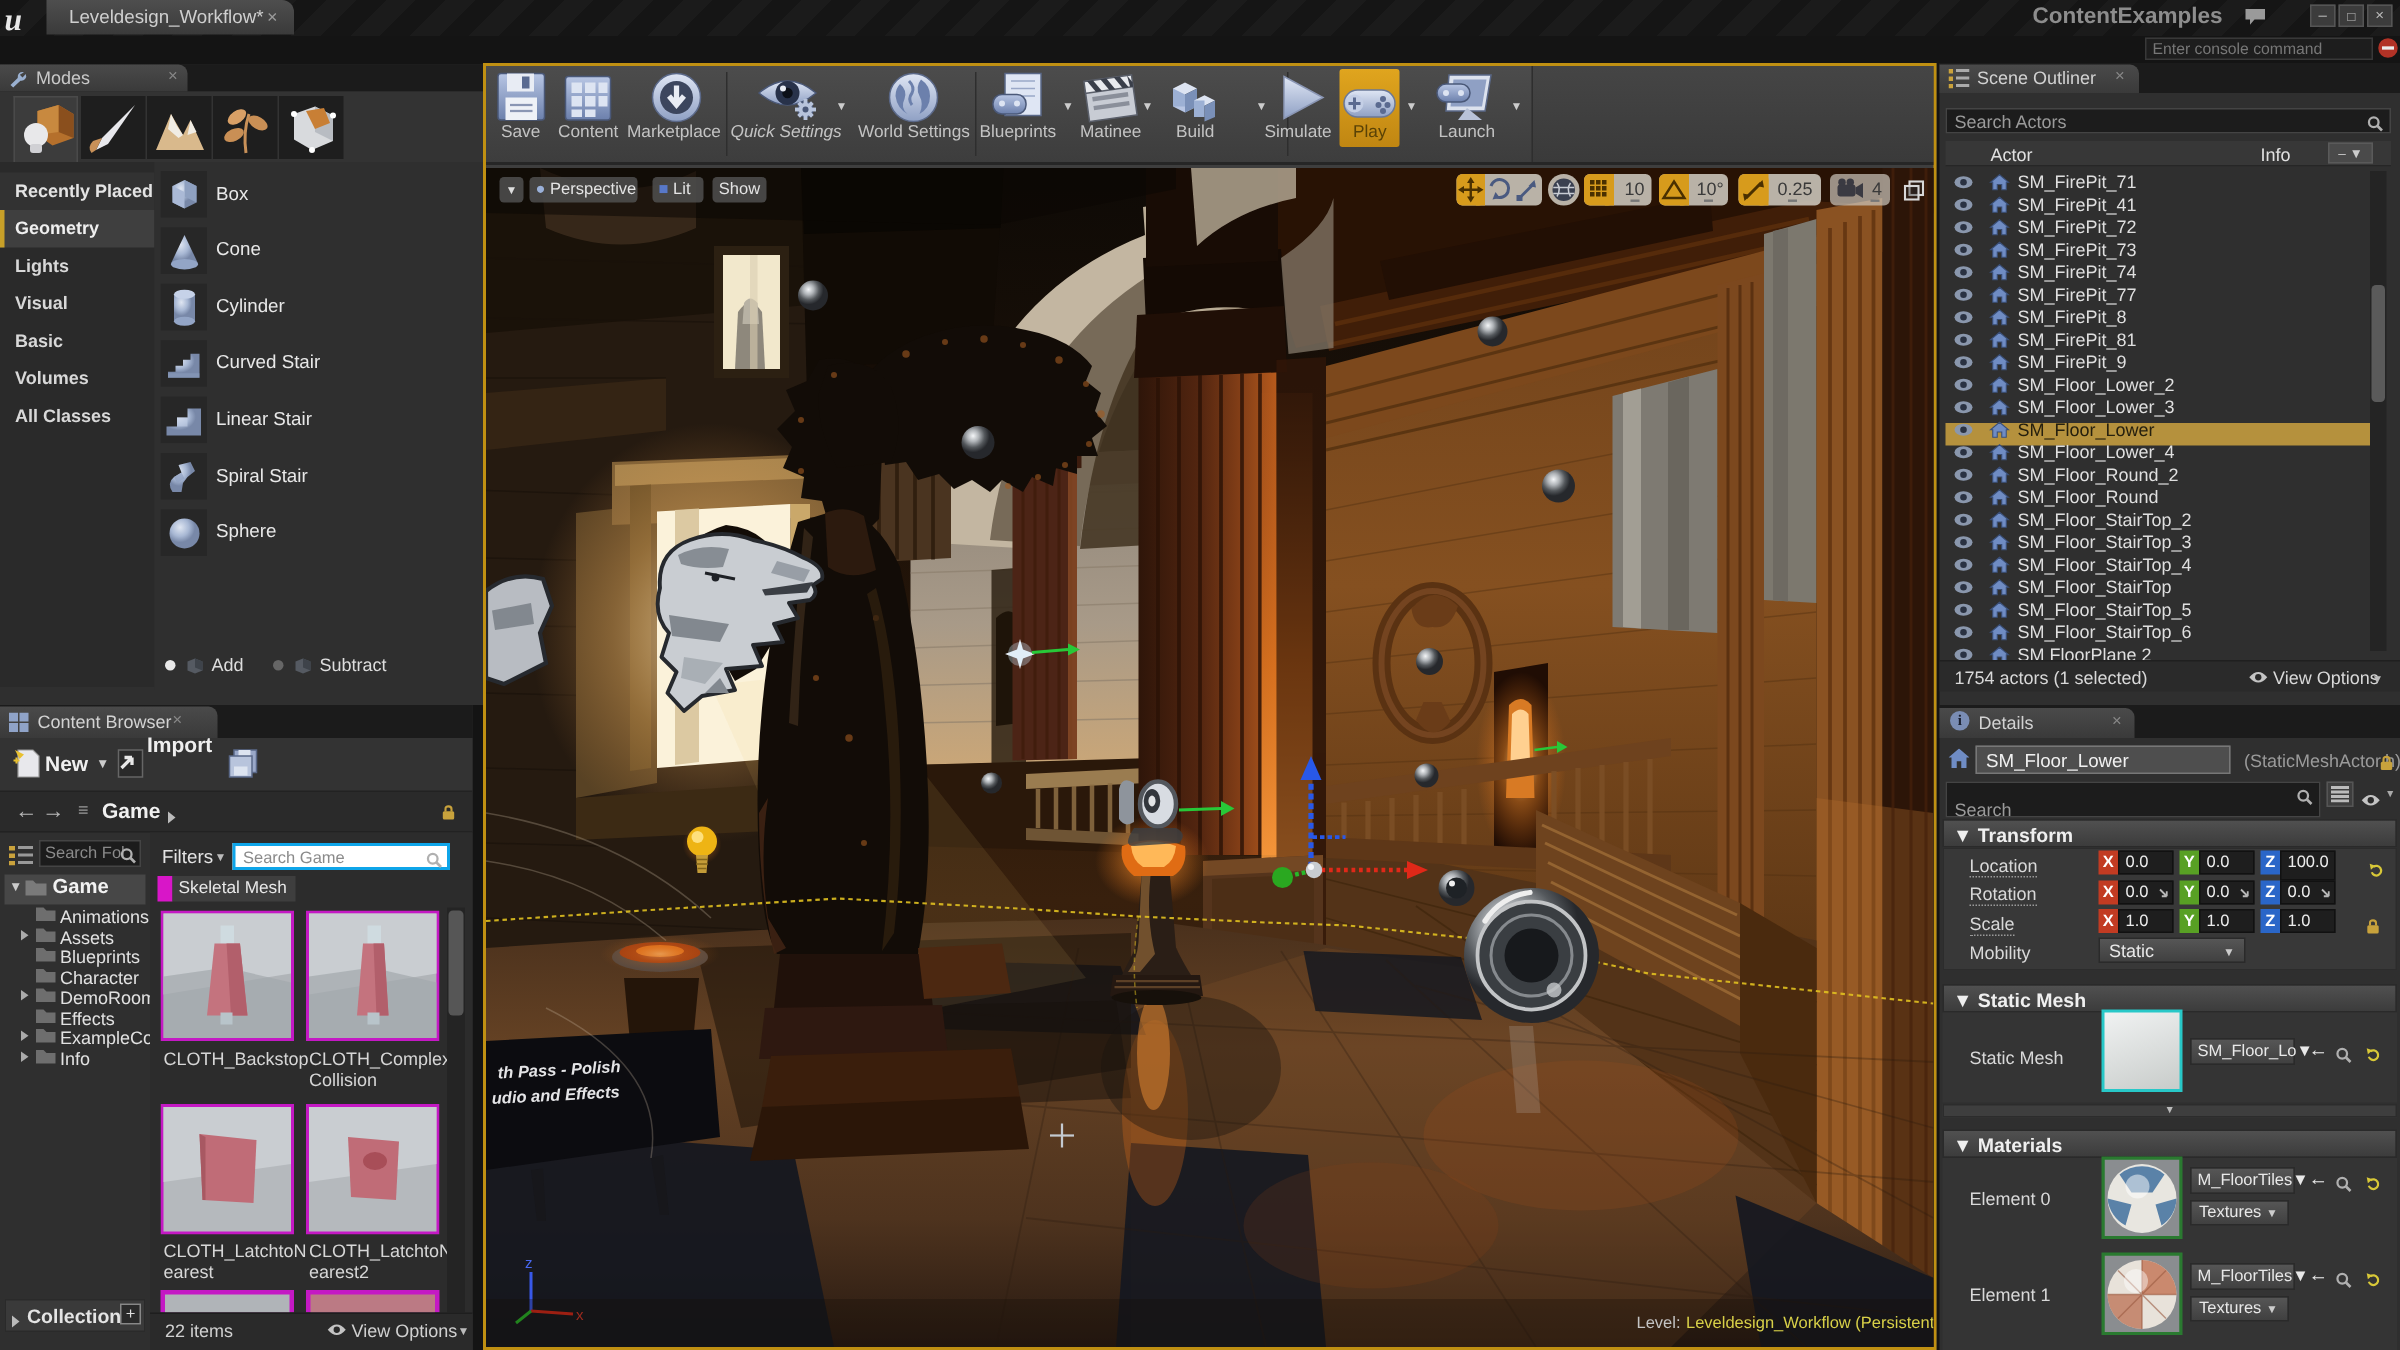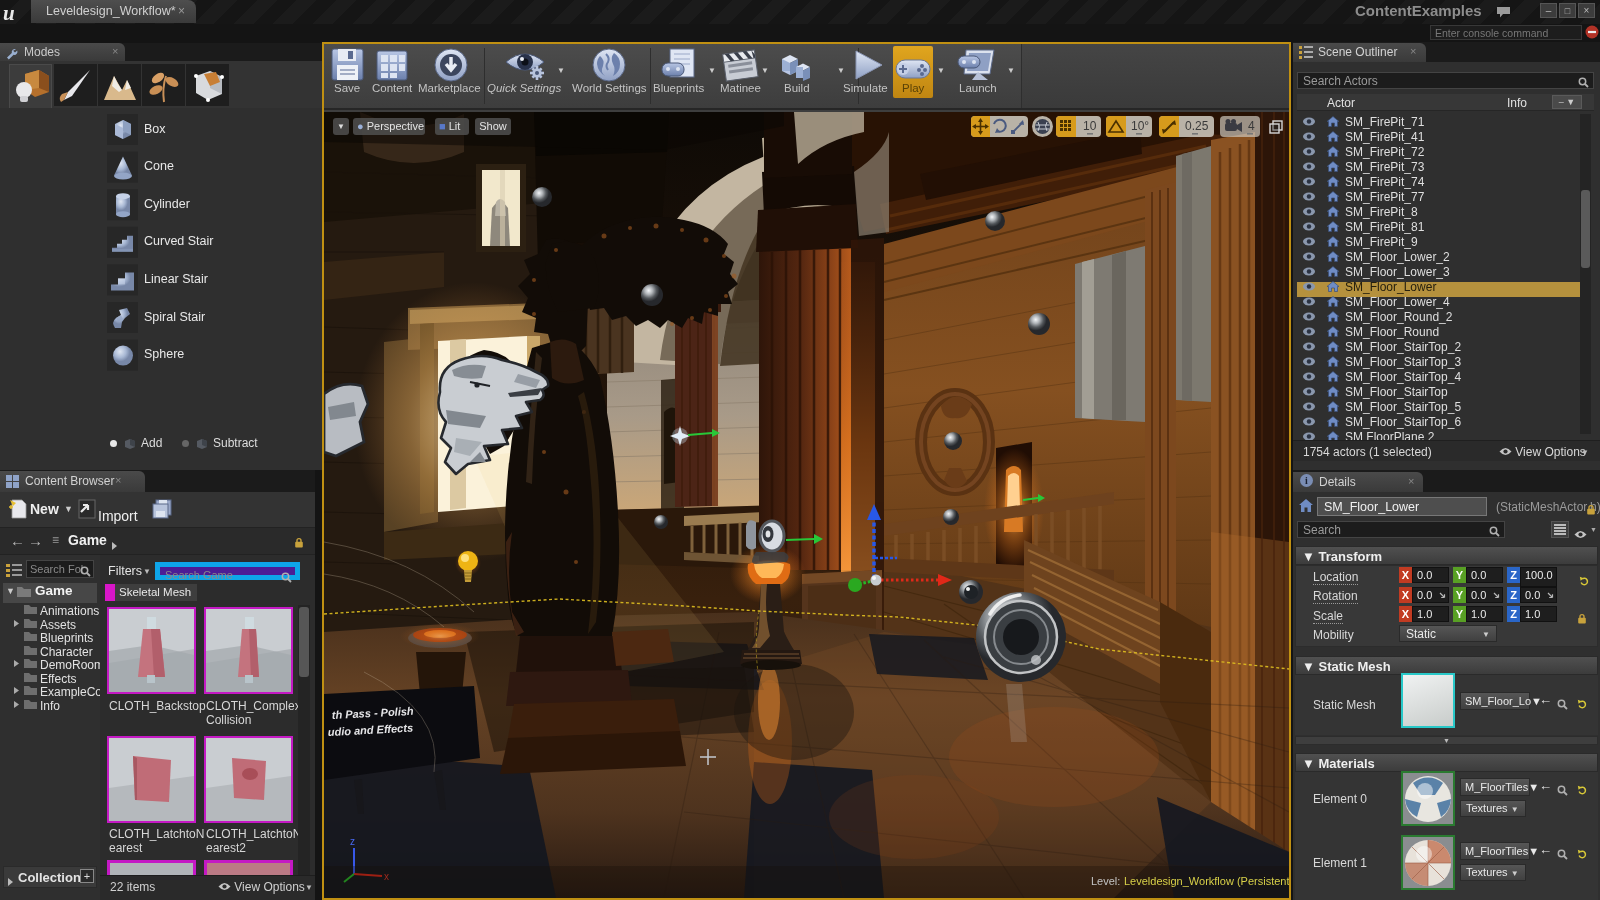--- a/index.html
+++ b/index.html
@@ -79,20 +79,29 @@
       <g transform="translate(177,0)">
           <path d="M10 12 L24 7 L36 13 L36 30 L22 36 L10 29 Z" fill="#d8dadd"></path>
           <path d="M24 7 L36 13 L36 30 L24 24 Z" fill="#b8bcc2"></path>
           <path d="M18 10 L30 8 L34 18 L24 22 Z" fill="#c87f35"></path>
           <circle cx="10" cy="12" r="2" fill="#fff"></circle>
           <circle cx="36" cy="13" r="2" fill="#fff"></circle>
           <circle cx="22" cy="36" r="2" fill="#fff"></circle>
         </g>
     </svg>
 
+    <div class="abs" style="left:0;top:65px;width:103px;height:350px;background:#2a2a2a;">
+      <div class="abs" style="left:0;top:7px;width:103px;height:25px;background:#323232;color:#e4e4e4;font-size:12px;font-weight:bold;line-height:25px;padding-left:10px;">Recently Placed</div>
+      <div class="abs" style="left:0;top:32px;width:103px;height:25px;background:#3f3f3f;border-left:3px solid #c8a028;color:#efefef;font-size:12px;font-weight:bold;line-height:25px;padding-left:7px;">Geometry</div>
+      <div class="abs" style="left:0;top:57px;width:103px;height:25px;color:#d8d8d8;font-size:12px;font-weight:bold;line-height:25px;padding-left:10px;">Lights</div>
+      <div class="abs" style="left:0;top:82px;width:103px;height:25px;color:#d8d8d8;font-size:12px;font-weight:bold;line-height:25px;padding-left:10px;">Visual</div>
+      <div class="abs" style="left:0;top:107px;width:103px;height:25px;color:#d8d8d8;font-size:12px;font-weight:bold;line-height:25px;padding-left:10px;">Basic</div>
+      <div class="abs" style="left:0;top:132px;width:103px;height:25px;color:#d8d8d8;font-size:12px;font-weight:bold;line-height:25px;padding-left:10px;">Volumes</div>
+      <div class="abs" style="left:0;top:157px;width:103px;height:25px;color:#d8d8d8;font-size:12px;font-weight:bold;line-height:25px;padding-left:10px;">All Classes</div>
+    </div>
 
     <div class="abs" style="left:103px;top:65px;width:209px;height:352px;background:#2f2f2f;" id="geomItems">
       <svg class="abs" style="left:4px;top:6px;" width="200" height="300" viewBox="0 0 200 300">
         <defs>
           <radialGradient id="gi" cx="35%" cy="30%">
               <stop offset="0%" stop-color="#dfe6f2"></stop>
               <stop offset="60%" stop-color="#a8b8d4"></stop>
               <stop offset="100%" stop-color="#7888a8"></stop>
             </radialGradient>
         </defs>
@@ -176,21 +185,21 @@
         <path d="M4 2 L14 2 L18 6 L18 20 L4 20 Z" fill="#e8e8ec" stroke="#999" stroke-width="0.8"></path>
         <path d="M2 2 L8 5 L5 8 Z" fill="#e8c030"></path>
         <path d="M1 9 L5 9 M3 7 L3 11" stroke="#e8c030" stroke-width="1.4"></path>
       </svg>
     <span class="abs" style="left:30px;top:31px;color:#efefef;font-size:14px;font-weight:bold;">New</span>
     <span class="abs" style="left:64px;top:34px;color:#ccc;font-size:9px;">▼</span>
     <svg class="abs" style="left:76px;top:28px;" width="22" height="22" viewBox="0 0 22 22">
         <rect x="3" y="2" width="16" height="18" fill="#2a2a2a" stroke="#666" stroke-width="1"></rect>
         <path d="M5 14 L12 7 M12 7 L12 12 M12 7 L7 7" stroke="#e8e8e8" stroke-width="2.2" fill="none"></path>
       </svg>
-    <span class="abs" style="left:98px;top:18px;color:#efefef;font-size:14px;font-weight:normal;margin-top:20px;">Import</span>
+    <span class="abs" style="left:98px;top:18px;color:#efefef;font-size:14px;font-weight:bold;">Import</span>
     <svg class="abs" style="left:150px;top:28px;" width="24" height="22" viewBox="0 0 24 22">
         <rect x="6" y="2" width="15" height="15" fill="#9aa8c8" stroke="#5a6888"></rect>
         <rect x="9" y="2" width="8" height="5" fill="#dde4f0"></rect>
         <rect x="3" y="6" width="15" height="14" fill="#b8c4dc" stroke="#5a6888"></rect>
         <rect x="6" y="13" width="9" height="6" fill="#dde4f0"></rect>
       </svg>
 
     <div class="abs" style="left:0;top:58px;width:315px;height:27px;background:#2a2a2a;border-bottom:1px solid #222;"></div>
     <span class="abs" style="left:10px;top:62px;color:#b8b8b8;font-size:15px;font-weight:bold;">←</span>
     <span class="abs" style="left:28px;top:62px;color:#b8b8b8;font-size:15px;font-weight:bold;">→</span>
@@ -251,21 +260,21 @@
 
     <div class="abs" style="left:3px;top:396px;width:94px;height:22px;background:#3a3a3a;border:1px solid #2a2a2a;">
       <span class="abs" style="left:4px;top:5px;"><span style="display:inline-block;width:0;height:0;border-left:5px solid #bbb;border-top:4px solid transparent;border-bottom:4px solid transparent;"></span></span>
       <span class="abs" style="left:14px;top:3px;color:#e4e4e4;font-size:13px;font-weight:bold;">Collection</span>
       <span class="abs" style="left:76px;top:2px;width:14px;height:14px;background:#2a2a2a;border:1px solid #888;color:#ddd;font-size:11px;text-align:center;line-height:13px;">+</span>
     </div>
 
     <div class="abs" style="left:100px;top:85px;width:215px;height:345px;background:#2c2c2c;"></div>
     <span class="abs" style="left:108px;top:94px;color:#e4e4e4;font-size:12.5px;">Filters</span>
     <span class="abs" style="left:143px;top:97px;color:#bbb;font-size:8px;">▼</span>
-    <div class="abs" style="left:155px;top:92px;width:145px;height:18px;background:#4c1d95;border:5px solid #0ea5e9;color:#8a8a8a;font-size:11px;padding:2px 5px;">Search Game<span style="position:absolute;right:3px;top:3px;"><svg width="11" height="11" viewBox="0 0 11 11" style="vertical-align:middle">
+    <div class="abs" style="left:155px;top:92px;width:145px;height:18px;background:#ffffff;border:2px solid #0ea5e9;color:#8a8a8a;font-size:11px;padding:2px 5px;">Search Game<span style="position:absolute;right:3px;top:3px;"><svg width="11" height="11" viewBox="0 0 11 11" style="vertical-align:middle">
             <circle cx="4.5" cy="4.5" r="3.2" fill="none" stroke="#b0b0b0" stroke-width="1.5"></circle>
             <line x1="7" y1="7" x2="10" y2="10" stroke="#b0b0b0" stroke-width="1.8"></line>
           </svg></span></div>
     <div class="abs" style="left:105px;top:114px;width:10px;height:17px;background:#d816c8;"></div>
     <div class="abs" style="left:115px;top:114px;width:82px;height:17px;background:#3e3e3e;color:#e8e8e8;font-size:11.5px;padding:2px 4px;">Skeletal Mesh</div>
     <div id="cbthumbs">
       <svg class="abs" style="left:107px;top:137px;" width="89" height="87" viewBox="0 0 89 87">
         <rect width="89" height="87" fill="#c419c4"></rect>
           <rect x="2" y="2" width="85" height="83" fill="#b0b4b8"></rect>
         <path d="M2 2 h85 v40 l-85 14 Z" fill="#c9cdd1"></path>
@@ -1142,21 +1151,21 @@
     <span class="abs" style="left:115px;top:5px;color:#888;font-size:11px;">×</span>
     <svg class="abs" style="left:6px;top:29px;" width="14" height="13" viewBox="0 0 14 13">
         <path d="M7 0 L14 6 L12 6 L12 13 L8.5 13 L8.5 8.5 L5.5 8.5 L5.5 13 L2 13 L2 6 L0 6 Z" fill="#6f8cc4"></path>
       </svg>
     <div class="abs" style="left:24px;top:27px;width:170px;height:19px;background:#4e4e4e;border:1px solid #777;color:#f0f0f0;font-size:12.5px;padding:2px 6px;">SM_Floor_Lower</div>
     <span class="abs" style="left:203px;top:30px;color:#9a9a9a;font-size:12px;">(StaticMeshActor.h)</span>
     <span class="abs" style="left:293px;top:30px;"><svg width="10" height="11" viewBox="0 0 10 11" style="vertical-align:middle">
           <rect x="1.2" y="4.8" width="7.6" height="5.6" rx="1" fill="#c8a23c"></rect>
           <path d="M3 5 L3 3.4 Q3 1.6 5 1.6 Q7 1.6 7 3.4 L7 5" fill="none" stroke="#c8a23c" stroke-width="1.4"></path>
         </svg></span>
-    <div class="abs" style="left:4px;top:51px;width:208px;height:17px;background:#1c1c1c;border:1px solid #444;color:#9a9a9a;font-size:12px;padding:1px 5px;">Search<span style="position:absolute;right:4px;top:2px;"><svg width="11" height="11" viewBox="0 0 11 11" style="vertical-align:middle">
+    <div class="abs" style="left:4px;top:51px;width:250px;height:17px;background:#1c1c1c;border:1px solid #444;color:#9a9a9a;font-size:12px;padding:11px 5px;">Search<span style="position:absolute;right:4px;top:2px;"><svg width="11" height="11" viewBox="0 0 11 11" style="vertical-align:middle">
             <circle cx="4.5" cy="4.5" r="3.2" fill="none" stroke="#b0b0b0" stroke-width="1.5"></circle>
             <line x1="7" y1="7" x2="10" y2="10" stroke="#b0b0b0" stroke-width="1.8"></line>
           </svg></span></div>
     <div class="abs" style="left:258px;top:51px;width:18px;height:17px;background:#3e3e3e;border:1px solid #555;"><svg width="12" height="11" viewBox="0 0 12 11" style="margin:2px">
           <g fill="#bbb">
             <rect width="12" height="2"></rect>
             <rect y="3" width="12" height="2"></rect>
             <rect y="6" width="12" height="2"></rect>
             <rect y="9" width="12" height="2"></rect>
           </g>

